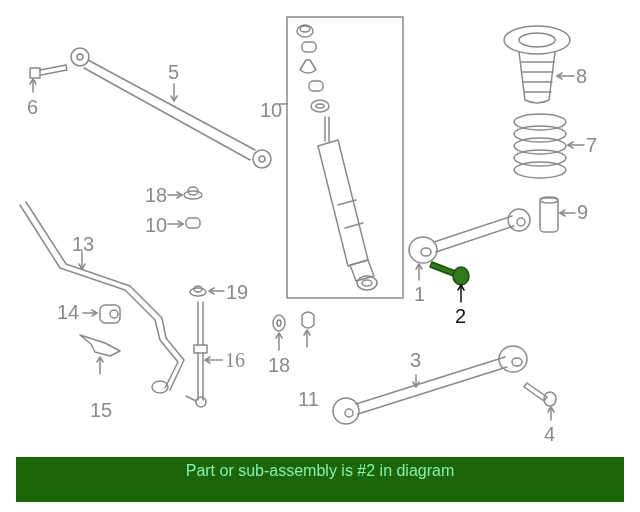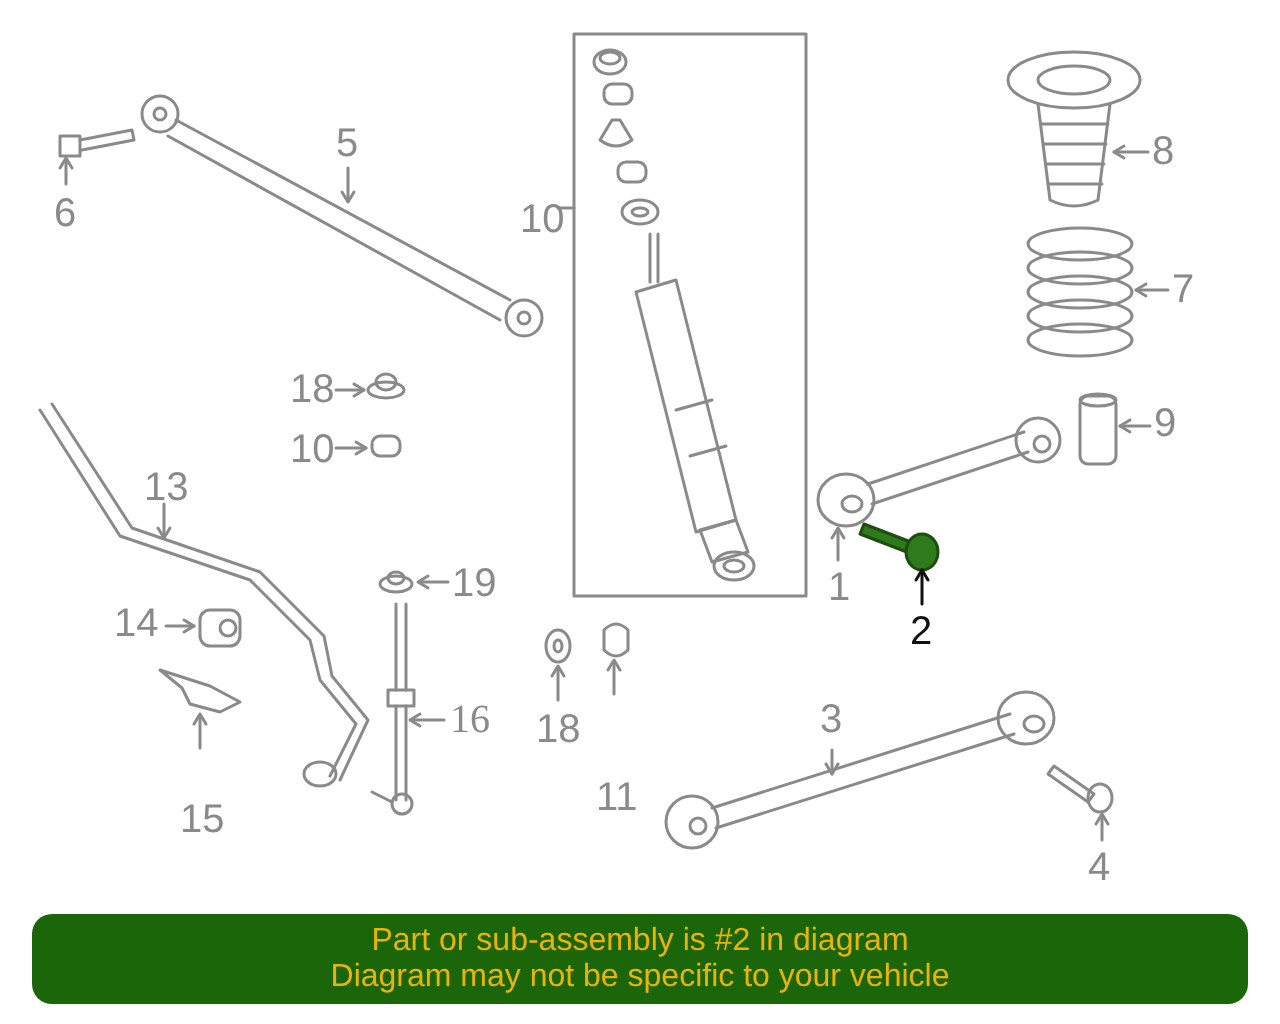--- a/index.html
+++ b/index.html
@@ -1,21 +1,21 @@
 <!DOCTYPE html>
 <html><head>
 <meta charset="utf-8">
 <style>
   html,body{margin:0;padding:0;background:#fff;}
   body{width:640px;height:512px;position:relative;overflow:hidden;font-family:"Liberation Sans",sans-serif;}
   #diagram{position:absolute;left:0;top:0;width:640px;height:455px;}
   .callout{position:absolute;font-size:20px;color:#8a8a8a;line-height:1;}
   .callout.hl{color:#111;}
   #banner{position:absolute;left:16px;top:457px;width:608px;height:45px;background:#1a6608;
-    color:#eab308;text-align:center;font-size:16px;line-height:18px;padding-top:5px;box-sizing:border-box;border-radius:10px;}
+    color:#86efac;text-align:center;font-size:16px;line-height:18px;padding-top:5px;box-sizing:border-box;}
   #banner div{white-space:nowrap;}
 </style>
 </head>
 <body>
 
 <div id="diagram">
   <svg width="640" height="455" viewBox="0 0 640 455" fill="none" stroke="#8a8a8a" stroke-width="1.5" stroke-linecap="round" stroke-linejoin="round">
 
     <g>
       <rect x="287" y="17" width="116" height="281"></rect>
@@ -191,14 +191,13 @@
   <div class="callout" style="left:57px;top:302px;">14</div>
   <div class="callout" style="left:90px;top:400px;">15</div>
   <div class="callout" style="left:225px;top:350px;font-family:Liberation Serif, serif;">16</div>
   <div class="callout" style="left:145px;top:215px;">10</div>
   <div class="callout" style="left:145px;top:185px;">18</div>
   <div class="callout" style="left:226px;top:282px;">19</div>
 </div>
 
 <div id="banner">
   <div>Part or sub-assembly is #2 in diagram</div>
-  <div>Diagram may not be specific to your vehicle</div>
 </div>
 
 </body></html>

